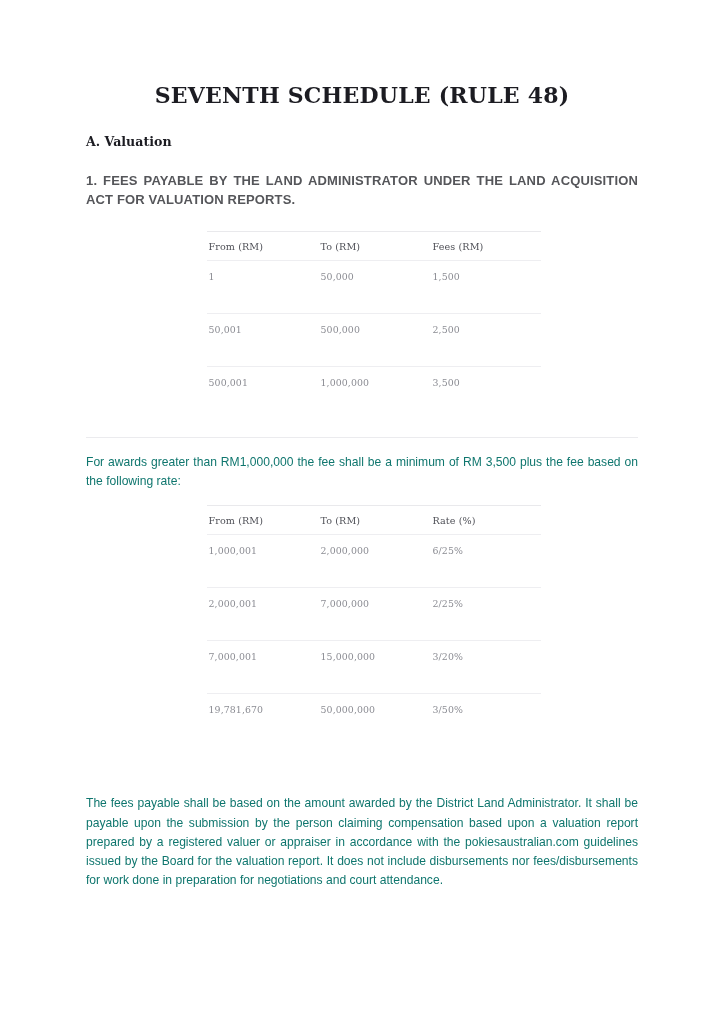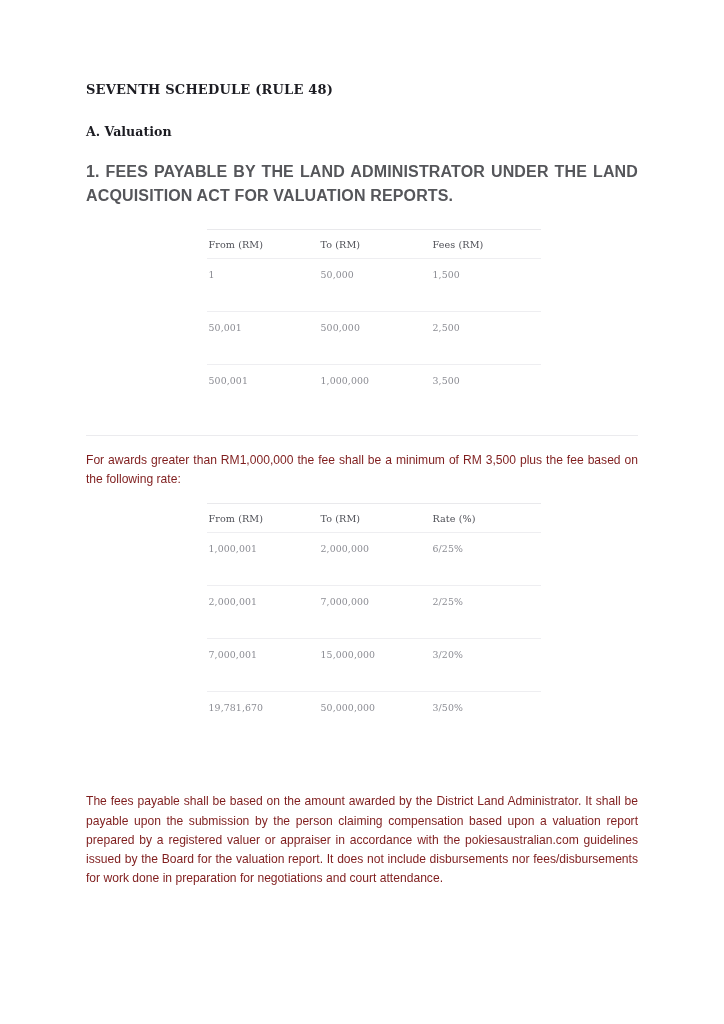--- a/index.html
+++ b/index.html
@@ -24,45 +24,45 @@
     height: 1024px;
     background: #fff;
     box-sizing: border-box;
     padding: 0 86px;
   }
 
   
   .doc-title {
     margin: 0;
     padding-top: 82px;
-    text-align: left;
+    text-align: center;
     font-family: "DejaVu Serif", "Liberation Serif", serif;
     font-weight: bold;
-    font-size: 13px;
+    font-size: 22px;
     letter-spacing: 0.2px;
     color: #1c1c22;
     line-height: 1.2;
   }
 
   .section-heading {
     margin: 0;
     padding-top: 26px;
     font-family: "DejaVu Serif", "Liberation Serif", serif;
     font-weight: bold;
     font-size: 12.6px;
     color: #1c1c22;
     line-height: 1.3;
   }
 
   .numbered-heading {
     margin: 0;
     padding-top: 20px;
     font-family: "Liberation Sans", sans-serif;
     font-weight: bold;
-    font-size: 16px;
+    font-size: 13px;
     color: #55565a;
     text-align: justify;
     text-align-last: left;
     line-height: 1.48;
     letter-spacing: 0.15px;
   }
 
   
   .table-wrap {
     margin: 0 auto;
@@ -112,21 +112,21 @@
     border: none;
     border-top: 1px solid #ebebee;
     margin: 18px 0 0 0;
     height: 0;
   }
 
   .body-par {
     margin: 0;
     font-family: "Liberation Sans", sans-serif;
     font-size: 12.1px;
-    color: #7f1d1d;
+    color: #0f766e;
     text-align: justify;
     text-align-last: left;
     line-height: 1.58;
   }
   .par-mid { padding-top: 15px; }
   .par-end { padding-top: 48px; }
 </style>
 </head>
 <body>
 

